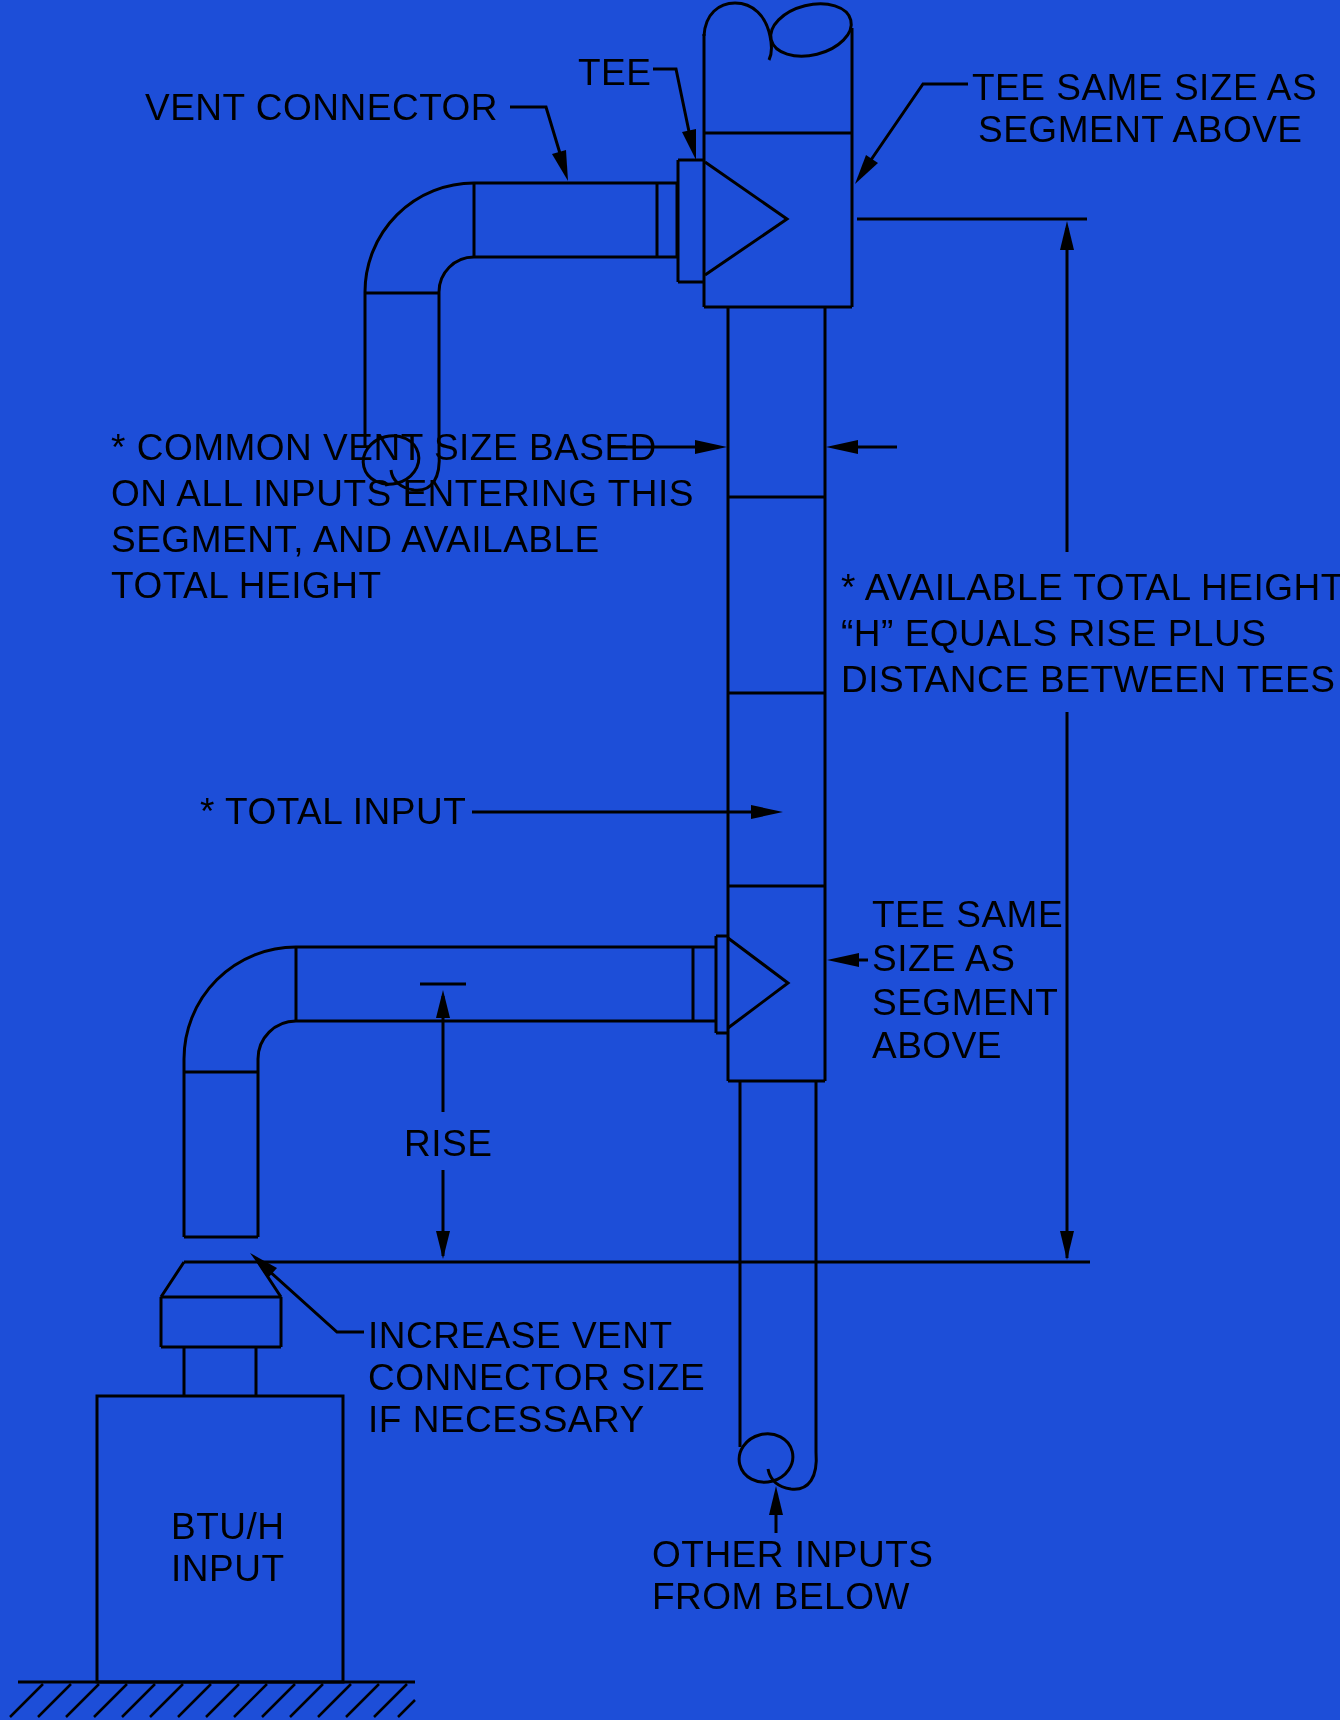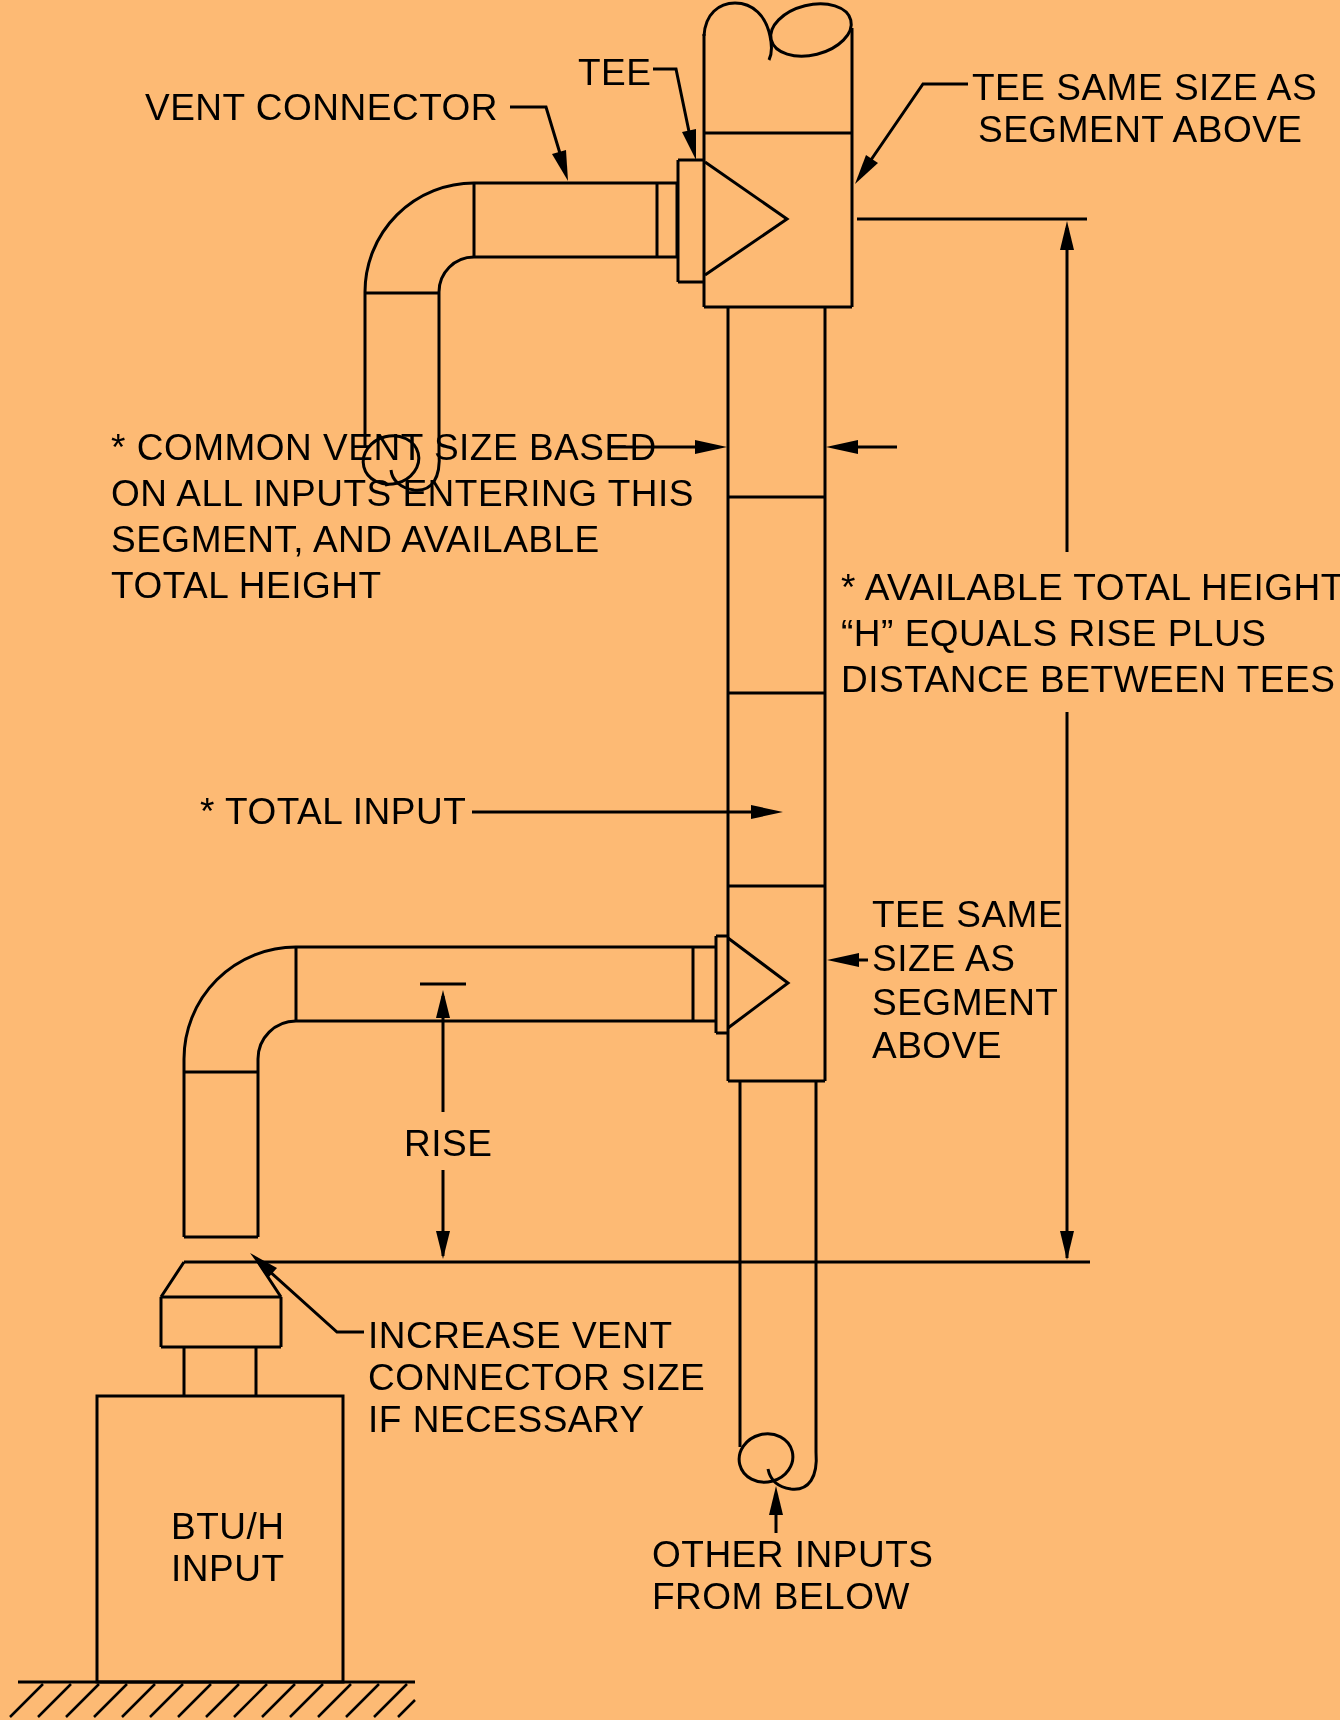--- a/index.html
+++ b/index.html
@@ -1,20 +1,20 @@
 <!DOCTYPE html>
 <html><head>
 <meta charset="utf-8">
 <style>
   html, body { margin: 0; padding: 0; background: #ffffff; }
   .page {
     position: relative;
     width: 1340px;
     height: 1720px;
-    background: #fdba74;
+    background: #1d4ed8;
     font-family: "Liberation Sans", sans-serif;
   }
   svg { display: block; }
   .stroke {
     fill: none;
     stroke: #000000;
     stroke-width: 3;
     stroke-linecap: butt;
     stroke-linejoin: miter;
   }

